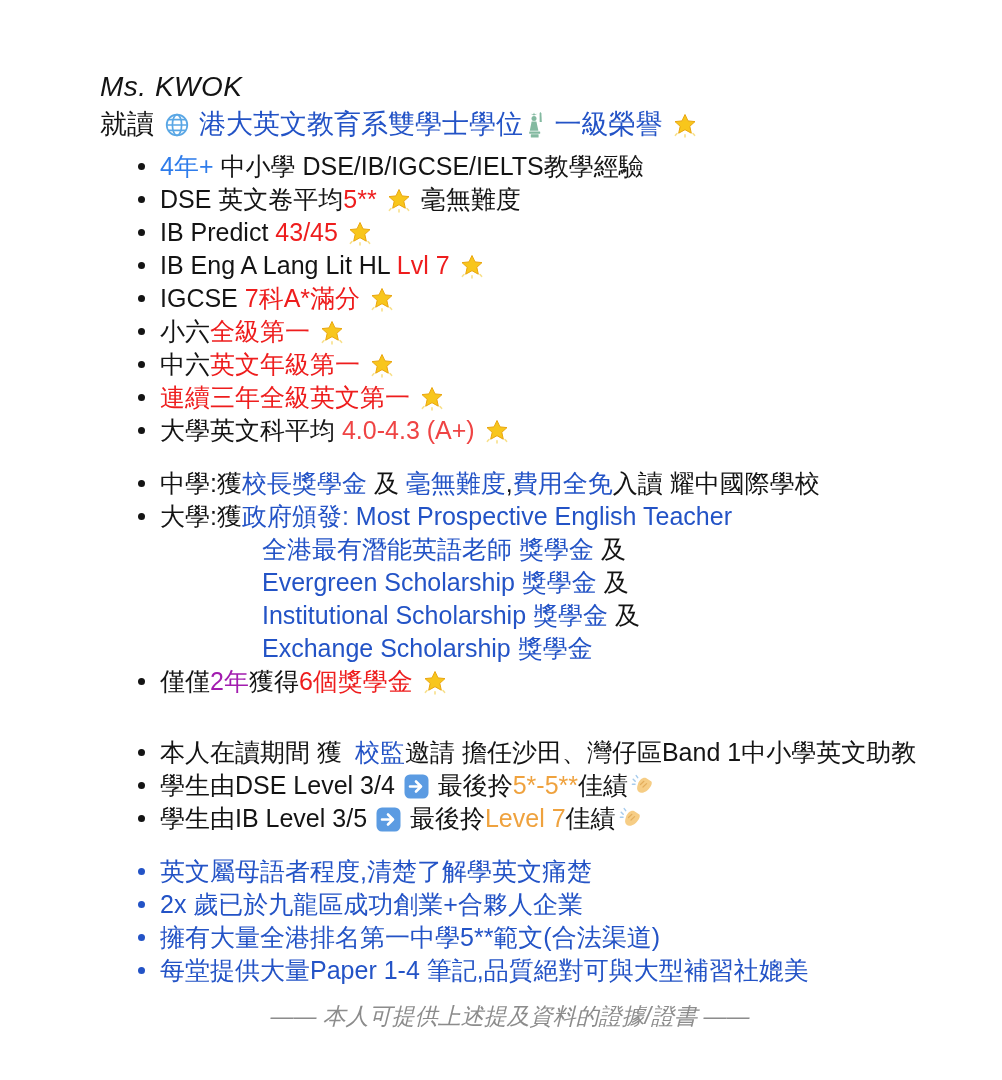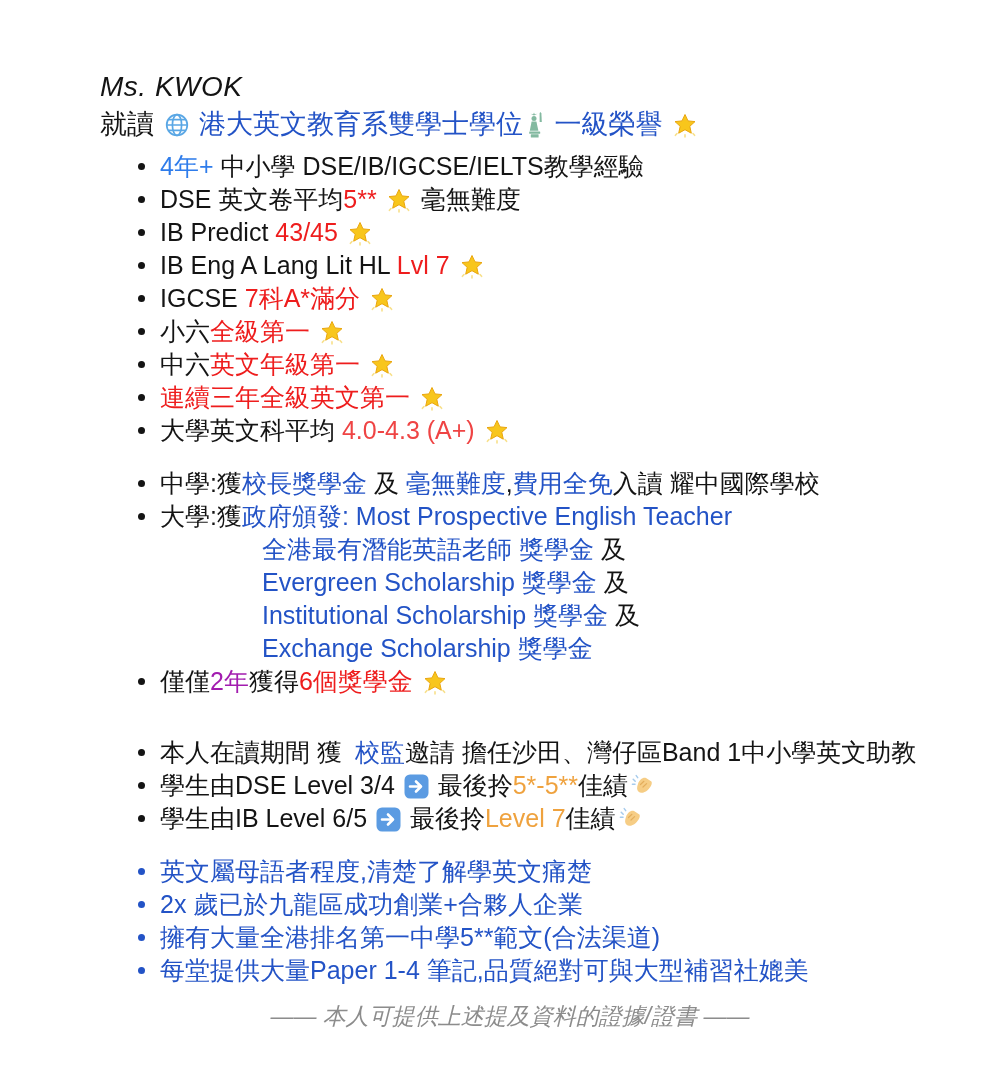--- a/index.html
+++ b/index.html
@@ -158,21 +158,21 @@
               <path d="M6 12.5h10M12 7.5l5 5-5 5" fill="none" stroke="#fff" stroke-width="2.6" stroke-linecap="round" stroke-linejoin="round"></path>
             </svg></span><span> 最後拎</span><span style="color: rgb(239, 162, 62);">5*-5**</span><span>佳績</span><span class="emo"><svg viewBox="0 0 26 26" width="26" height="26">
               <path fill="#f6cd85" d="M8 11c1.2-4 4.5-6.8 8-6l5.4 3.6c1.3 2-.8 6-3.6 8.4-3 2.7-7.2 3.8-9.2 1.8s-1.8-4.4-.6-7.8z"></path>
               <g stroke="#e3ad5c" stroke-width="1.2" fill="none" stroke-linecap="round">
                 <path d="M10.5 11.5l3.4-3.2M13 14l3.6-3.4"></path>
               </g>
               <g stroke="#a6cbec" stroke-width="1.5" fill="none" stroke-linecap="round">
                 <path d="M3.2 6.2l2 2M2.4 11.2h2.6M6.2 2.6l1.5 2"></path>
               </g>
             </svg></span></span></div>
-      <div class="row"><span class="dot" style="background: rgb(20, 20, 20);"></span><span><span>學生由IB Level 6/5 </span><span class="emo"><svg viewBox="0 0 25 25" width="25" height="25">
+      <div class="row"><span class="dot" style="background: rgb(20, 20, 20);"></span><span><span>學生由IB Level 3/5 </span><span class="emo"><svg viewBox="0 0 25 25" width="25" height="25">
               <rect x="0.5" y="0.5" width="24" height="24" rx="5.5" fill="#5b9be2"></rect>
               <path d="M6 12.5h10M12 7.5l5 5-5 5" fill="none" stroke="#fff" stroke-width="2.6" stroke-linecap="round" stroke-linejoin="round"></path>
             </svg></span><span> 最後拎</span><span style="color: rgb(239, 162, 62);">Level 7</span><span>佳績</span><span class="emo"><svg viewBox="0 0 26 26" width="26" height="26">
               <path fill="#f6cd85" d="M8 11c1.2-4 4.5-6.8 8-6l5.4 3.6c1.3 2-.8 6-3.6 8.4-3 2.7-7.2 3.8-9.2 1.8s-1.8-4.4-.6-7.8z"></path>
               <g stroke="#e3ad5c" stroke-width="1.2" fill="none" stroke-linecap="round">
                 <path d="M10.5 11.5l3.4-3.2M13 14l3.6-3.4"></path>
               </g>
               <g stroke="#a6cbec" stroke-width="1.5" fill="none" stroke-linecap="round">
                 <path d="M3.2 6.2l2 2M2.4 11.2h2.6M6.2 2.6l1.5 2"></path>
               </g>

